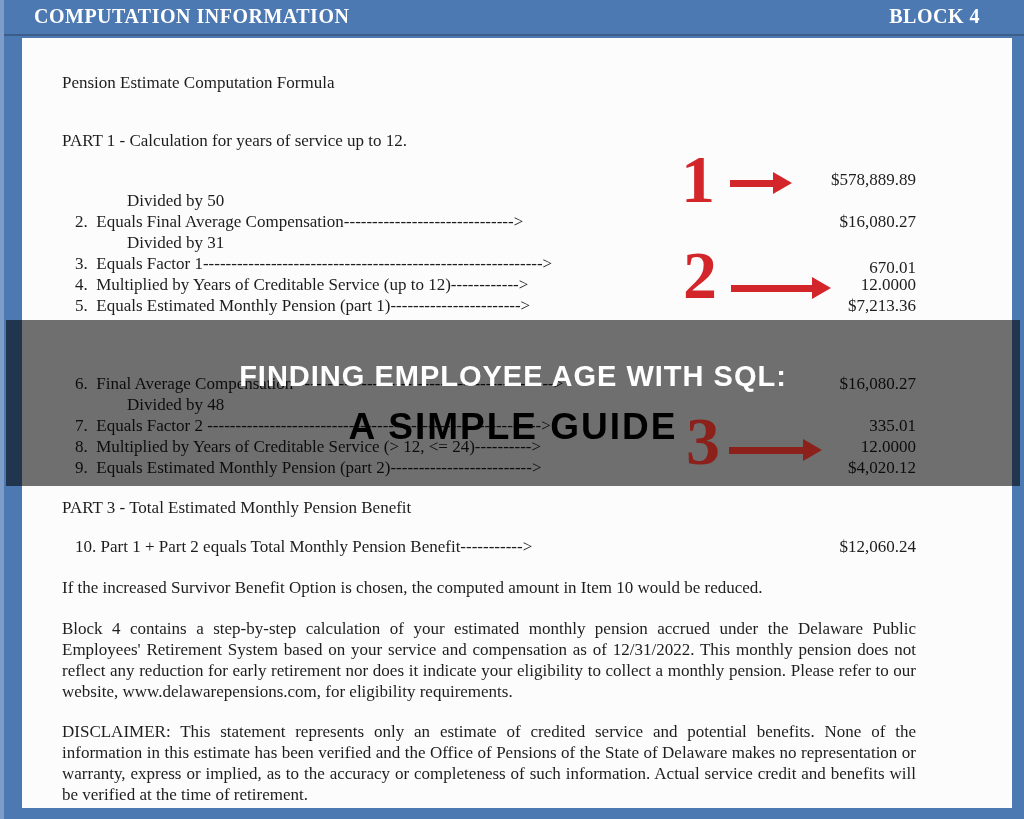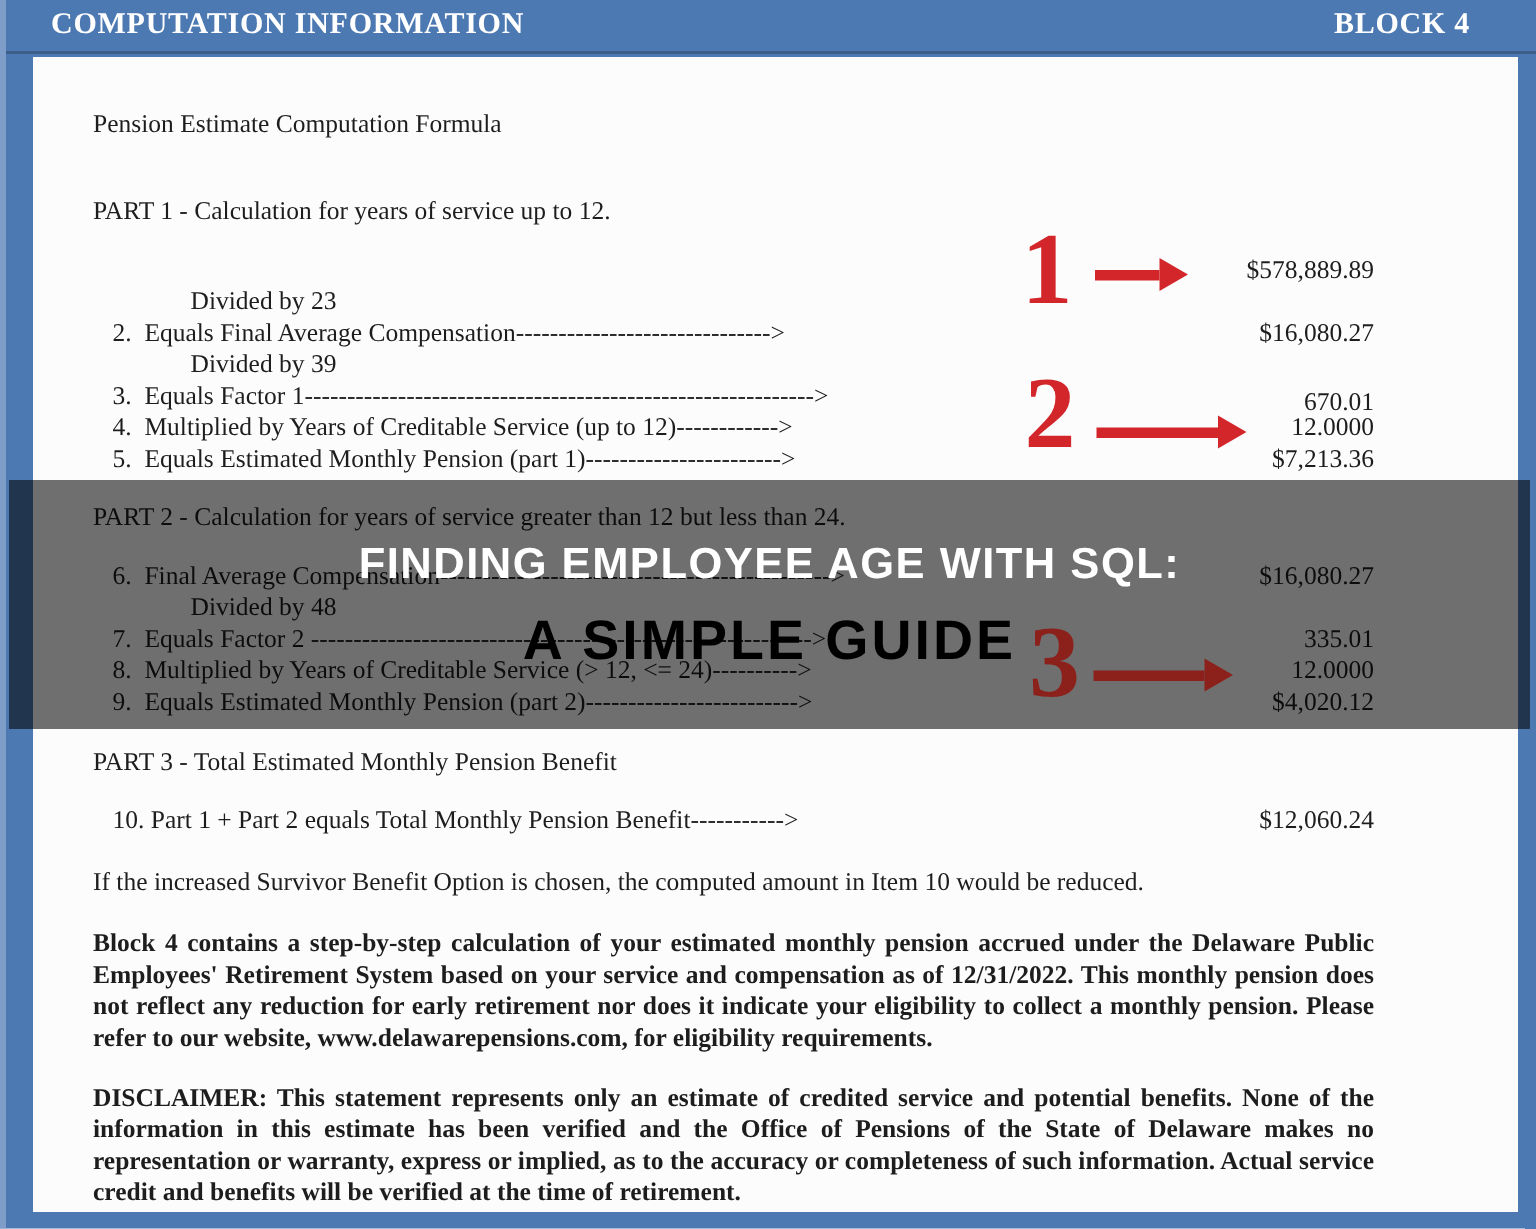--- a/index.html
+++ b/index.html
@@ -15,22 +15,22 @@
     color:#ffffff; font-weight:bold; font-size:20px; letter-spacing:0.5px; z-index:4;
   }
   .paper{position:absolute; left:22px; top:38px; width:990px; height:770px; background:#fcfcfc; z-index:1;}
   .content{position:absolute; left:0; top:0; width:1024px; height:819px; z-index:2; font-size:17px;}
   .line{position:absolute; white-space:pre;}
   .doc-title{left:62px; top:73px;}
   .part-head{left:62px;}
   .row{left:75px;}
   .row-indent{left:127px;}
   .val{position:absolute; right:108px; white-space:pre; text-align:right;}
-  .para{position:absolute; left:62px; width:854px; text-align:justify; line-height:21px;font-weight:bold;}
-  .bold{font-weight:bold;}
+  .para{position:absolute; left:62px; width:854px; text-align:justify; line-height:21px;}
+  .bold{font-weight:normal;}
   .marker{
     position:absolute; font-family:"Liberation Serif", serif; font-weight:bold;
     font-size:68px; line-height:58px; color:#d3262b; z-index:3;
   }
   .arrow{position:absolute; height:22px; z-index:3;}
   .arrow .shaft{position:absolute; left:0; top:8px; height:7px; background:#d3262b;}
   .arrow .head{
     position:absolute; top:0; width:0; height:0;
     border-top:11px solid transparent; border-bottom:11px solid transparent;
     border-left:19px solid #d3262b;
@@ -57,32 +57,31 @@
   </div>
 
   <div class="paper"></div>
 
   <div class="content">
     <div class="line doc-title">Pension Estimate Computation Formula</div>
 
     <div class="line part-head" style="top:131px">PART 1 - Calculation for years of service up to 12.</div>
 
     <div class="val" style="top:170px">$578,889.89</div>
-    <div class="line row-indent" style="top:191px">Divided by 23</div>
+    <div class="line row-indent" style="top:191px">Divided by 50</div>
     <div class="line row" style="top:212px">2.  Equals Final Average Compensation------------------------------&gt;</div>
     <div class="val" style="top:212px">$16,080.27</div>
-    <div class="line row-indent" style="top:233px">Divided by 39</div>
+    <div class="line row-indent" style="top:233px">Divided by 31</div>
     <div class="line row" style="top:254px">3.  Equals Factor 1------------------------------------------------------------&gt;</div>
     <div class="val" style="top:258px">670.01</div>
     <div class="line row" style="top:275px">4.  Multiplied by Years of Creditable Service (up to 12)------------&gt;</div>
     <div class="val" style="top:275px">12.0000</div>
     <div class="line row" style="top:296px">5.  Equals Estimated Monthly Pension (part 1)-----------------------&gt;</div>
     <div class="val" style="top:296px">$7,213.36</div>
 
-    <div class="line part-head" style="top:335px">PART 2 - Calculation for years of service greater than 12 but less than 24.</div>
 
     <div class="line row" style="top:374px">6.  Final Average Compensation----------------------------------------------&gt;</div>
     <div class="val" style="top:374px">$16,080.27</div>
     <div class="line row-indent" style="top:395px">Divided by 48</div>
     <div class="line row" style="top:416px">7.  Equals Factor 2 -----------------------------------------------------------&gt;</div>
     <div class="val" style="top:416px">335.01</div>
     <div class="line row" style="top:437px">8.  Multiplied by Years of Creditable Service (&gt; 12, &lt;= 24)----------&gt;</div>
     <div class="val" style="top:437px">12.0000</div>
     <div class="line row" style="top:458px">9.  Equals Estimated Monthly Pension (part 2)-------------------------&gt;</div>
     <div class="val" style="top:458px">$4,020.12</div>

